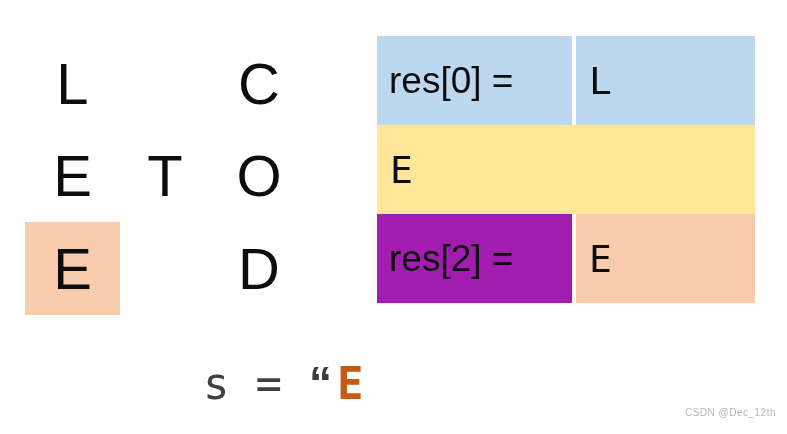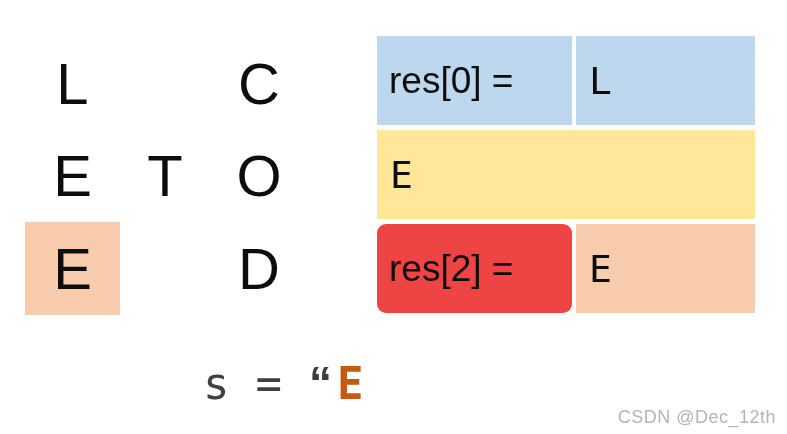--- a/index.html
+++ b/index.html
@@ -19,21 +19,21 @@
     grid-template-rows: 92px 92px 93px;
   }
   .zcell {
     display: flex; align-items: center; justify-content: center;
     font-size: 58px; color: #0d0d0d; line-height: 1;
   }
 
   
   .res-table {
     position: absolute; left: 377px; top: 36px; width: 378px;
-    display: flex; flex-direction: column; gap: 5px;
+    display: flex; flex-direction: column; 
   }
   .trow { height: 89px; display: flex; gap: 4px; }
   .tlabel {
     width: 183px; display: flex; align-items: center;
     padding-left: 12px; font-size: 37px; color: #0d0d0d;
   }
   .tvalue {
     flex: 1; display: flex; align-items: center;
     padding-left: 13px;
     font-family: "DejaVu Sans Mono", monospace;
@@ -54,21 +54,21 @@
     font-weight: 700; font-size: 46px; color: #3d3d3d; line-height: 1;
   }
   .open-q { margin-right: 5px; }
   .close-q { margin-left: 3px; }
   .seg { letter-spacing: 2px; }
   .seg-hl { font-weight: 700; }
 
   
   .watermark {
     position: absolute; right: 11px; top: 407px;
-    font-size: 18px; color: #b5b5b5; letter-spacing: 0.5px;
+    font-size: 10px; color: #b5b5b5; letter-spacing: 0.5px;
   }
 </style>
 </head>
 <body>
 
 <div class="zigzag">
   <div class="zcell">L</div>
   <div class="zcell"></div>
   <div class="zcell">C</div>
   <div class="zcell">E</div>
@@ -81,21 +81,21 @@
 
 <div class="res-table">
   <div class="trow">
     <div class="tlabel" style="background-color: rgb(189, 215, 238);">res[0] =</div>
     <div class="tvalue" style="background-color: rgb(189, 215, 238);">L</div>
   </div>
   <div class="trow">
     <div class="tvalue" style="background-color: rgb(255, 230, 153);">E</div>
   </div>
   <div class="trow">
-    <div class="tlabel" style="background-color: #ef4444; border-radius: 9px;">res[2] =</div>
+    <div class="tlabel" style="background-color: #a21caf;">res[2] =</div>
     <div class="tvalue" style="background-color: rgb(248, 203, 173);">E</div>
   </div>
 </div>
 
 <div class="expression">
   <span class="mono">s</span>
   <span class="mono expr-eq">=</span>
   <span class="qgroup">
     <span class="quote open-q">“</span>
     <span class="mono seg seg-hl" style="color: rgb(197, 90, 17);">E</span>

